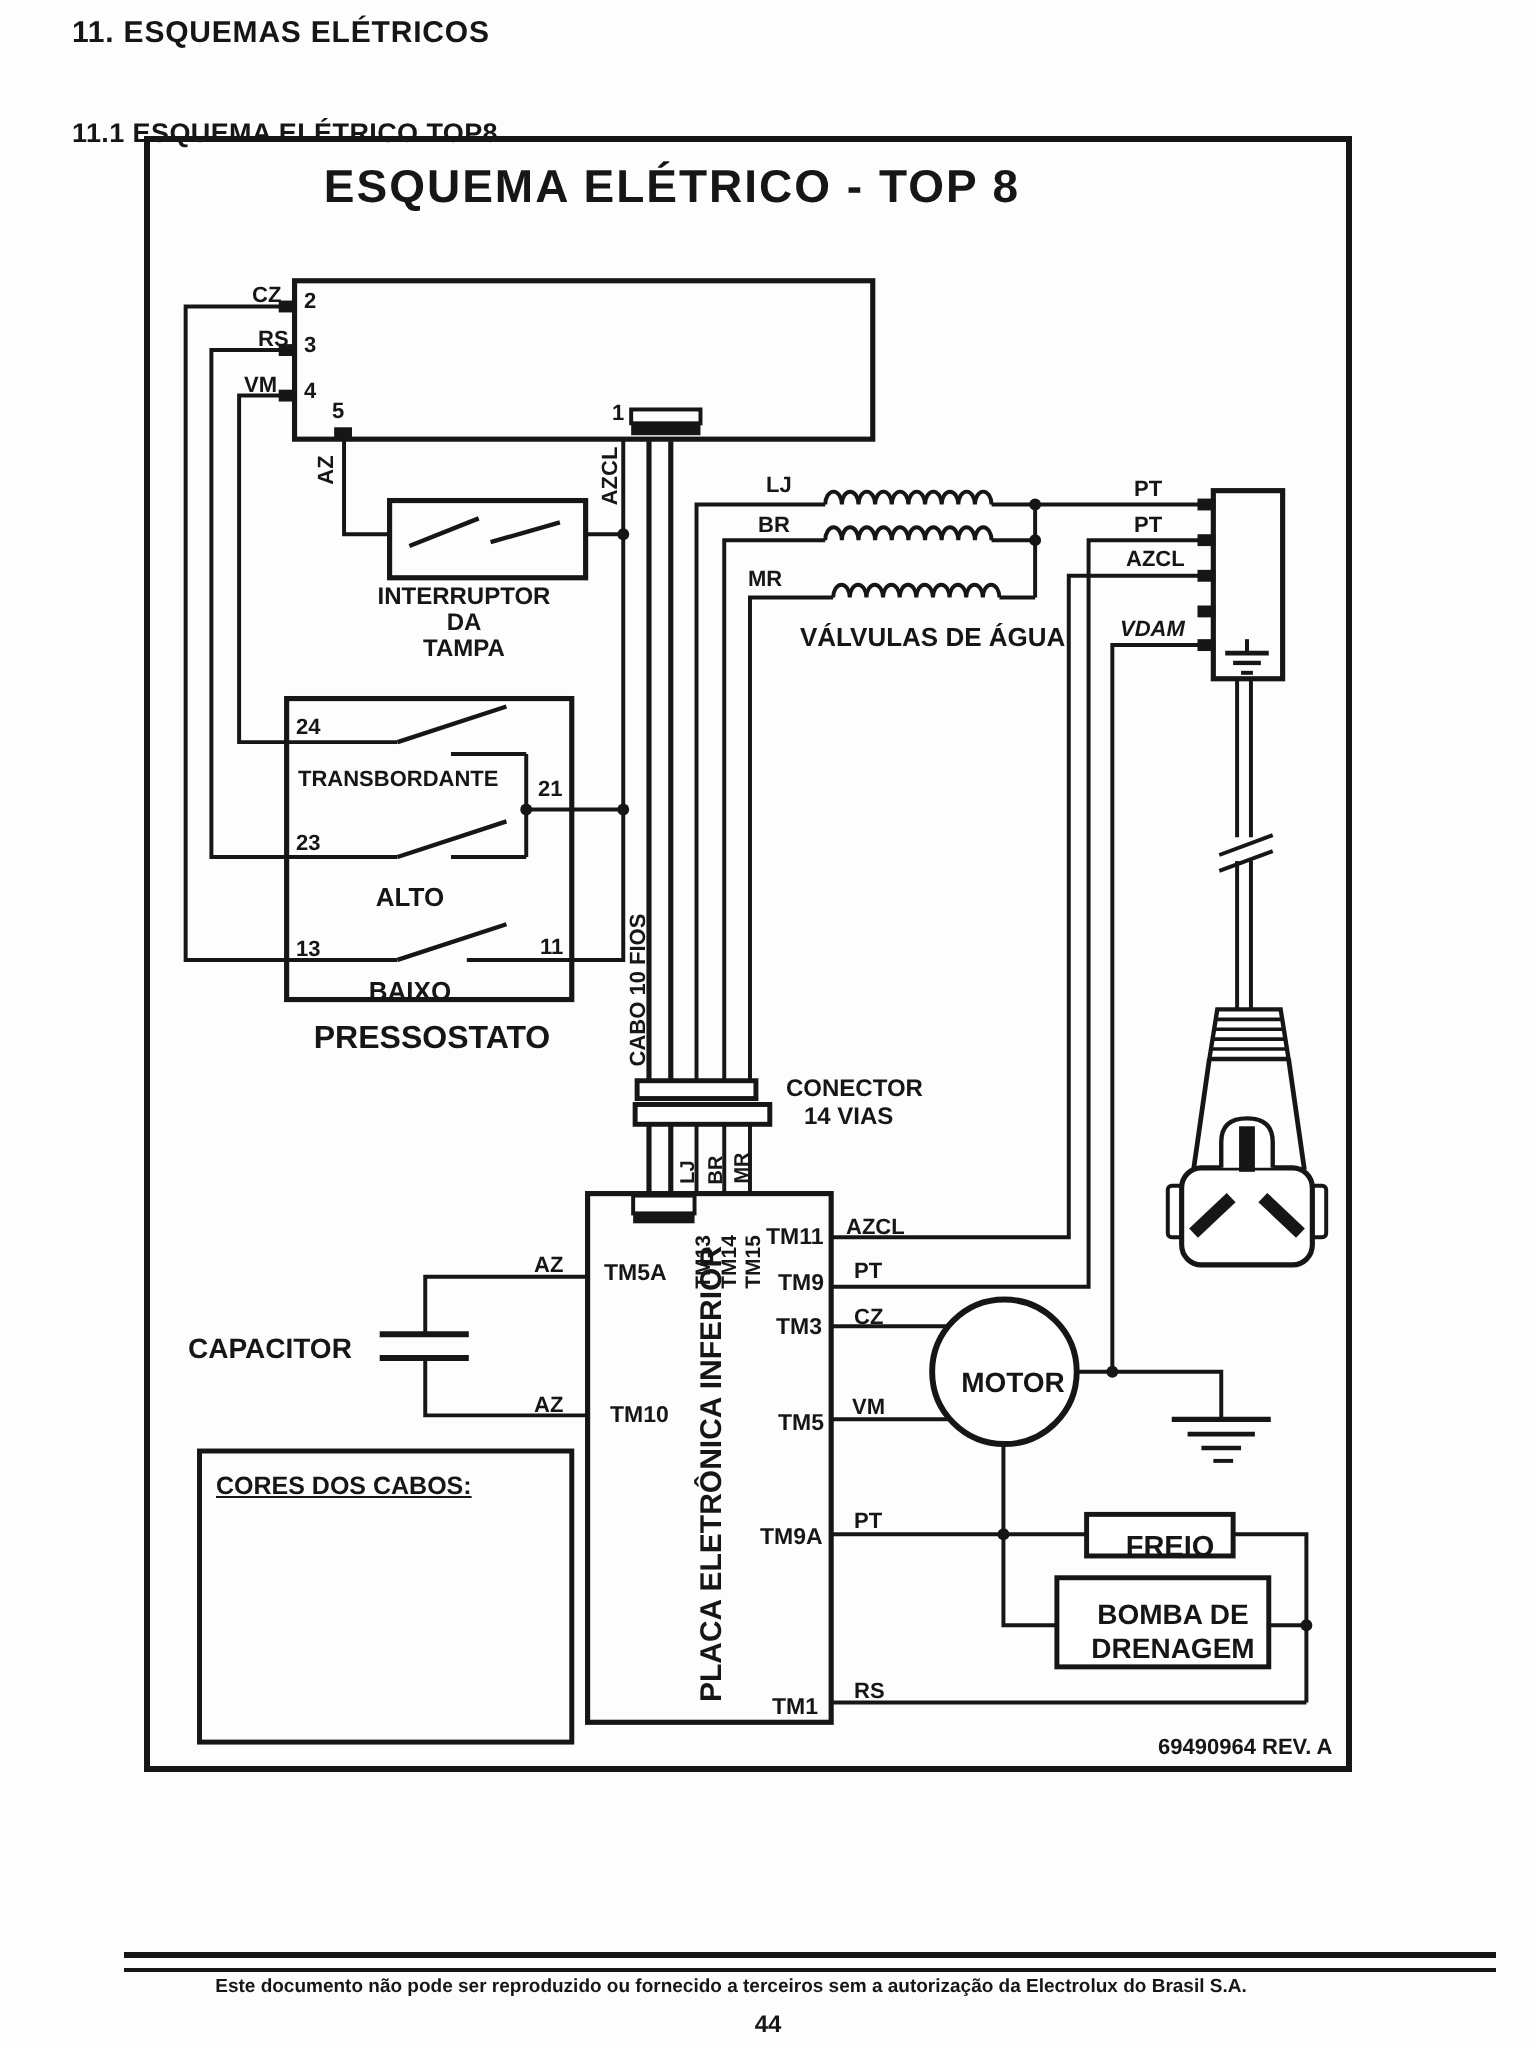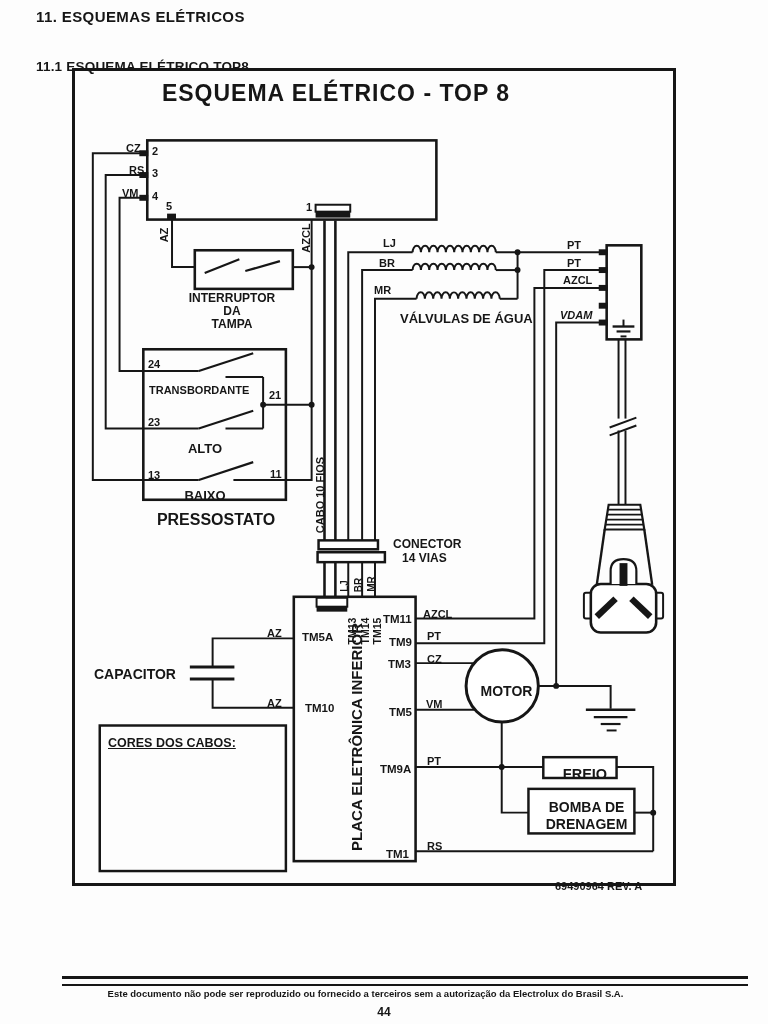--- a/index.html
+++ b/index.html
@@ -251,19 +251,19 @@
     <div class="lb" style="left:192px;top:627px;font-size:11px;">AZ</div>
 
     <div class="lb" style="left:19px;top:596px;font-size:14px;">CAPACITOR</div>
     <div class="lb ctr" style="left:402px;top:613px;width:59px;font-size:14px;">MOTOR</div>
     <div class="lb ctr" style="left:473px;top:696px;width:74px;font-size:14.5px;">FREIO</div>
     <div class="lb ctr" style="left:458px;top:729px;width:107px;font-size:14px;">BOMBA DE</div>
     <div class="lb ctr" style="left:458px;top:746px;width:107px;font-size:14px;">DRENAGEM</div>
 
     <div class="lb u" style="left:33px;top:666px;font-size:12.5px;">CORES DOS CABOS:</div>
 
-    <div class="lb" style="left:480px;top:798px;font-size:11px;margin-top:12px;">69490964 REV. A</div>
+    <div class="lb" style="left:504px;top:798px;font-size:11px;">69490964 REV. A</div>
   </div>
 
   <div id="rule"></div>
   <div class="lb ctr" style="left:0;width:731px;top:989px;font-size:9.5px;">Este documento não pode ser reproduzido ou fornecido a terceiros sem a autorização da Electrolux do Brasil S.A.</div>
   <div class="lb ctr" style="left:0;width:768px;top:1006px;font-size:12px;">44</div>
 </div>
 
 </body></html>

